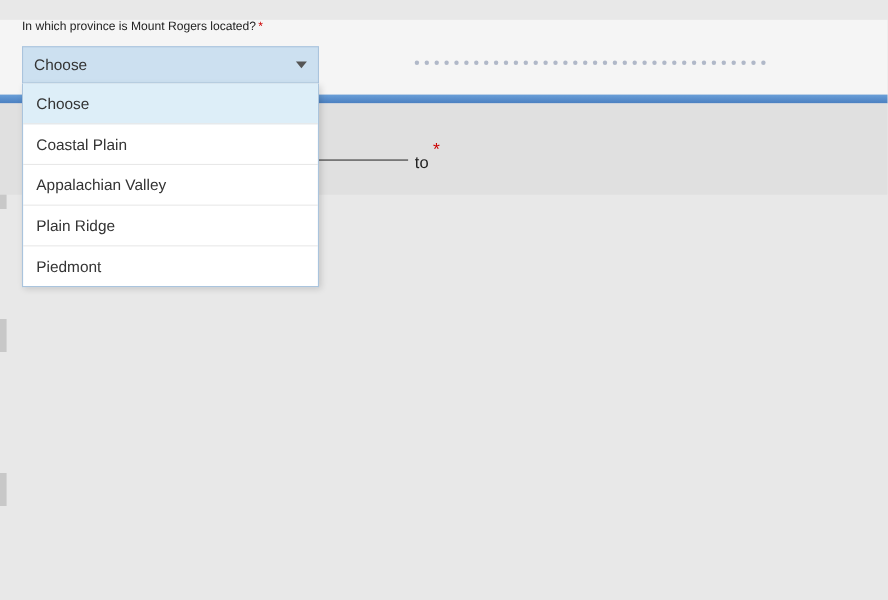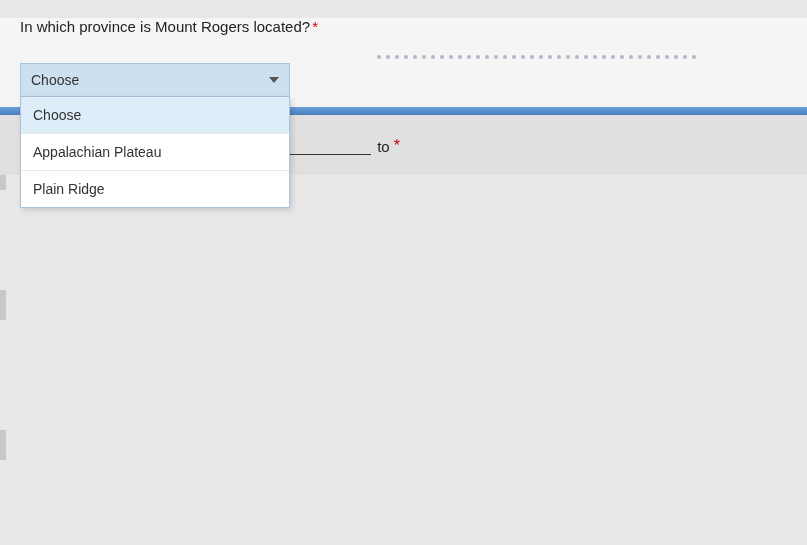--- a/index.html
+++ b/index.html
@@ -7,24 +7,24 @@
     body {
       font-family: Arial, sans-serif;
       background-color: #e8e8e8;
       width: 807px;
       min-height: 545px;
       position: relative;
       overflow: hidden;
     }
 
     .question-text {
-      font-size: 15px;
+      font-size: 11px;
       color: #222;
       font-weight: 400;
-      margin-bottom: 28px;
+      margin-bottom: 12px;
     }
 
     .question-text .required {
       color: #c00;
       margin-left: 2px;
     }
 
     
     .dropdown-container {
       position: relative;
@@ -156,20 +156,21 @@
       padding: 22px 20px 20px 20px;
       background-color: #e0e0e0;
       display: flex;
       align-items: center;
     }
 
     .q2-label {
       font-size: 15px;
       color: #222;
       white-space: nowrap;
+      margin-top: 24px;
     }
 
   </style>
 </head>
 <body>
 
 <div class="full-layout">
 
   <div class="left-bar left-bar-1"></div>
   <div class="left-bar left-bar-2"></div>
@@ -186,24 +187,30 @@
         <div class="dropdown-selected">
           <span>Choose</span>
           <div class="dropdown-arrow"></div>
         </div>
 
         <div class="dropdown-list">
           <div class="dropdown-item choose-item">
             <span>Choose</span>
           </div>
           <div class="dropdown-item">
-            <span>Appalachian Plateau</span>
+            <span>Coastal Plain</span>
+          </div>
+          <div class="dropdown-item">
+            <span>Appalachian Valley</span>
           </div>
           <div class="dropdown-item">
             <span>Plain Ridge</span>
+          </div>
+          <div class="dropdown-item">
+            <span>Piedmont</span>
           </div>
         </div>
       </div>
 
       <div style="position:absolute; top:55px; right:30px; display:flex; flex-wrap:wrap; gap:5px; width:400px;" id="dots-container">
       <span class="dot" style="width: 4px; height: 4px; border-radius: 50%; background-color: rgb(176, 184, 200); display: inline-block;"></span>
           <span class="dot" style="width: 4px; height: 4px; border-radius: 50%; background-color: rgb(176, 184, 200); display: inline-block;"></span>
           <span class="dot" style="width: 4px; height: 4px; border-radius: 50%; background-color: rgb(176, 184, 200); display: inline-block;"></span>
           <span class="dot" style="width: 4px; height: 4px; border-radius: 50%; background-color: rgb(176, 184, 200); display: inline-block;"></span>
           <span class="dot" style="width: 4px; height: 4px; border-radius: 50%; background-color: rgb(176, 184, 200); display: inline-block;"></span>

